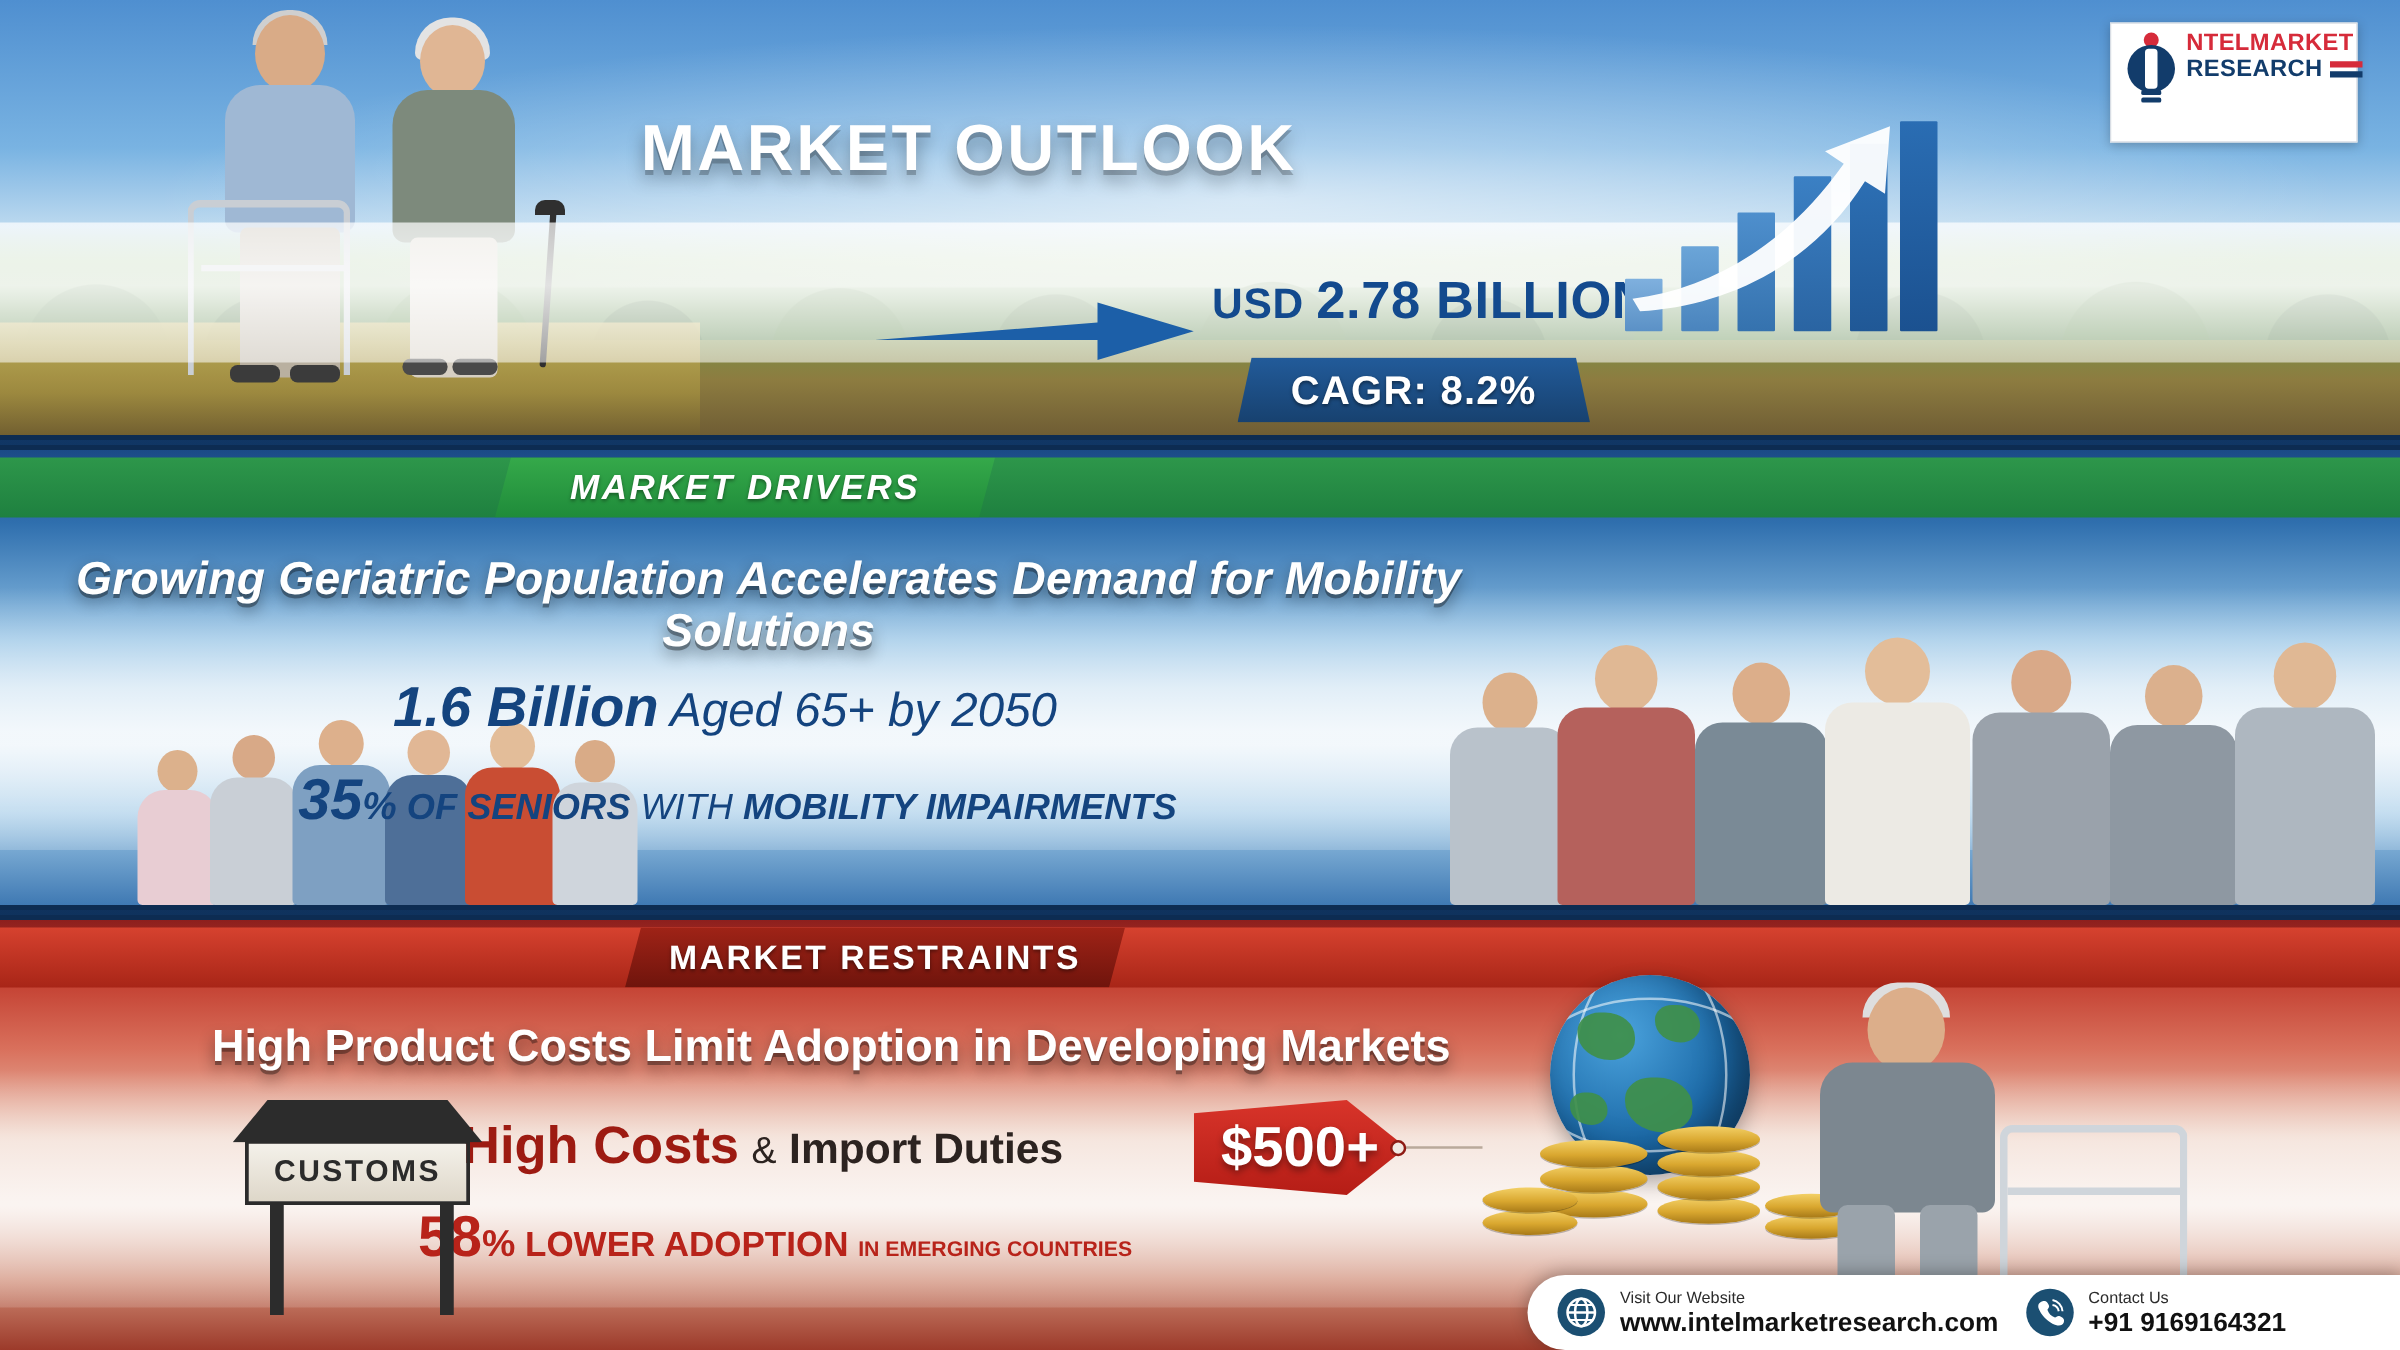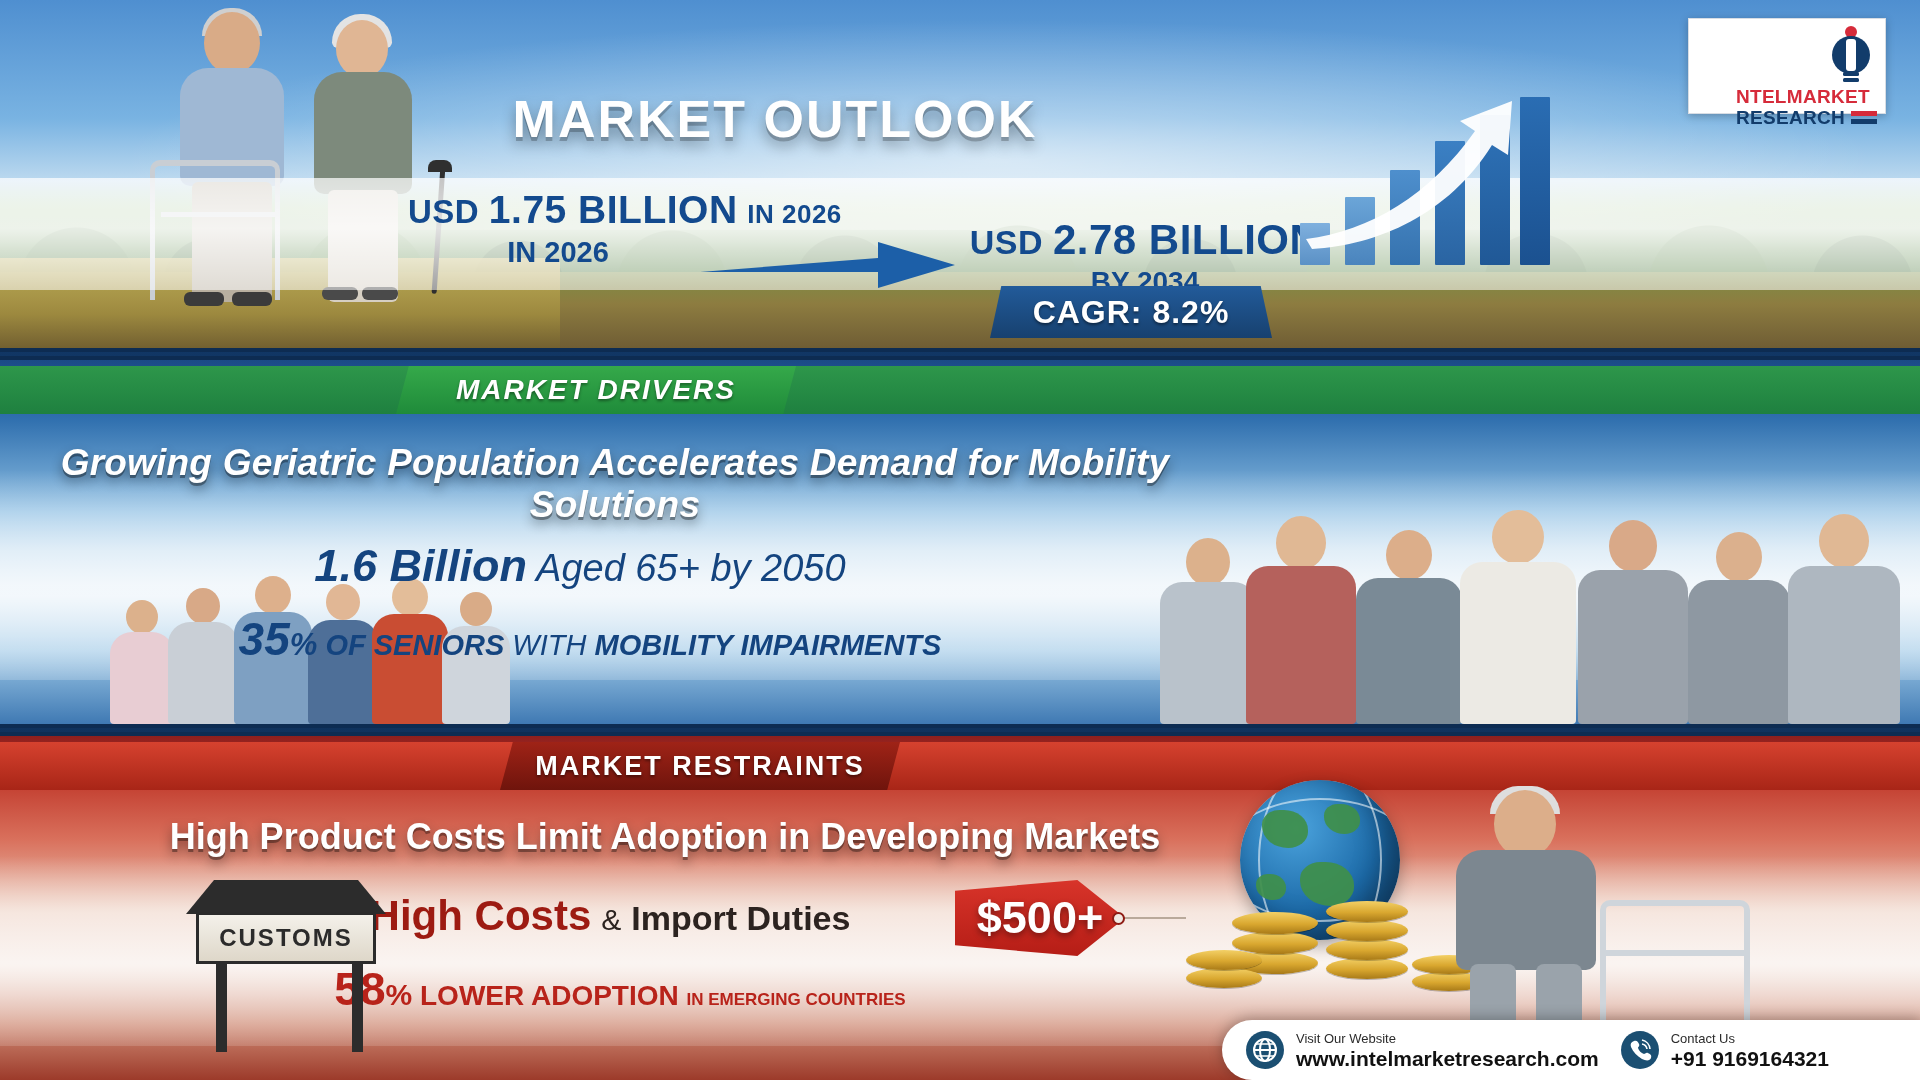--- a/index.html
+++ b/index.html
@@ -136,23 +136,22 @@
 
   
   .chart { position:absolute; left:1300px; top:100px; width:250px; height:165px; }
   .chart .bar { position:absolute; bottom:0; width:30px; border-radius:1px; }
   .chart .arrow-up { position:absolute; left:0; bottom:14px; width:250px; height:160px; }
 
   
   .logo {
     position:absolute; right:34px; top:18px; width:198px; height:96px;
     background:#ffffff; border:1px solid #d8dde4;
-    display:flex; align-items:flex-end; padding:6px 8px 6px 6px;
+    display:flex; align-items:flex-start; padding:6px 8px 6px 6px;
     box-shadow:0 2px 8px rgba(0,0,0,.25);
-    flex-direction:column;
   }
   .logo-mark { width:52px; height:62px; position:relative; flex:0 0 52px; }
   .logo-text { margin-left:2px; }
   .logo-top { color:#d62b3a; font-size:19px; font-weight:bold; letter-spacing:.3px; line-height:1.05; }
   .logo-bottom { display:flex; align-items:center; gap:6px; }
   .logo-bottom span.t { color:#123c6b; font-size:19px; font-weight:bold; letter-spacing:.3px; }
   .logo-stripes { display:flex; flex-direction:column; gap:3px; }
   .logo-stripes i { display:block; width:26px; height:5px; background:#d62b3a; }
   .logo-stripes i:last-child { background:#123c6b; }
 
@@ -346,41 +345,32 @@
         <div class="walker-bar"></div>
       </div>
       <div class="cane"></div>
       <div class="cane-top"></div>
     </div>
 
     <div class="title-sub">MARKET OUTLOOK</div>
 
     <div class="stat-band"></div>
 
-    <div class="stat-left">
-      <div class="l1">
-        <span>USD</span>
-        <span class="big">1.75 BILLION</span>
-        <span class="yr">IN 2026</span>
-      </div>
-      <div class="l2">IN 2026</div>
-    </div>
 
     <div class="arrow-wrap">
       <svg width="260" height="54" viewBox="0 0 260 54">
         <polygon points="0,34 178,20 178,4 255,27 178,50 178,34" fill="#1c5fa8"></polygon>
       </svg>
     </div>
 
     <div class="stat-right">
       <div class="r1">
         <span>USD</span>
         <span class="big">2.78 BILLION</span>
       </div>
-      <div class="r2">BY 2034</div>
     </div>
 
     <div class="cagr">CAGR: 8.2%</div>
 
     <div class="chart">
       <div class="bar" style="left:0;   height:42px;  background:linear-gradient(180deg,#7fb0de,#5b91c6);"></div>
       <div class="bar" style="left:45px; height:68px;  background:linear-gradient(180deg,#6ba5d8,#4a84bd);"></div>
       <div class="bar" style="left:90px; height:95px;  background:linear-gradient(180deg,#4e8fcd,#3572ae);"></div>
       <div class="bar" style="left:135px;height:124px; background:linear-gradient(180deg,#3b80c4,#2a64a2);"></div>
       <div class="bar" style="left:180px;height:150px; background:linear-gradient(180deg,#2f74ba,#205896);"></div>

